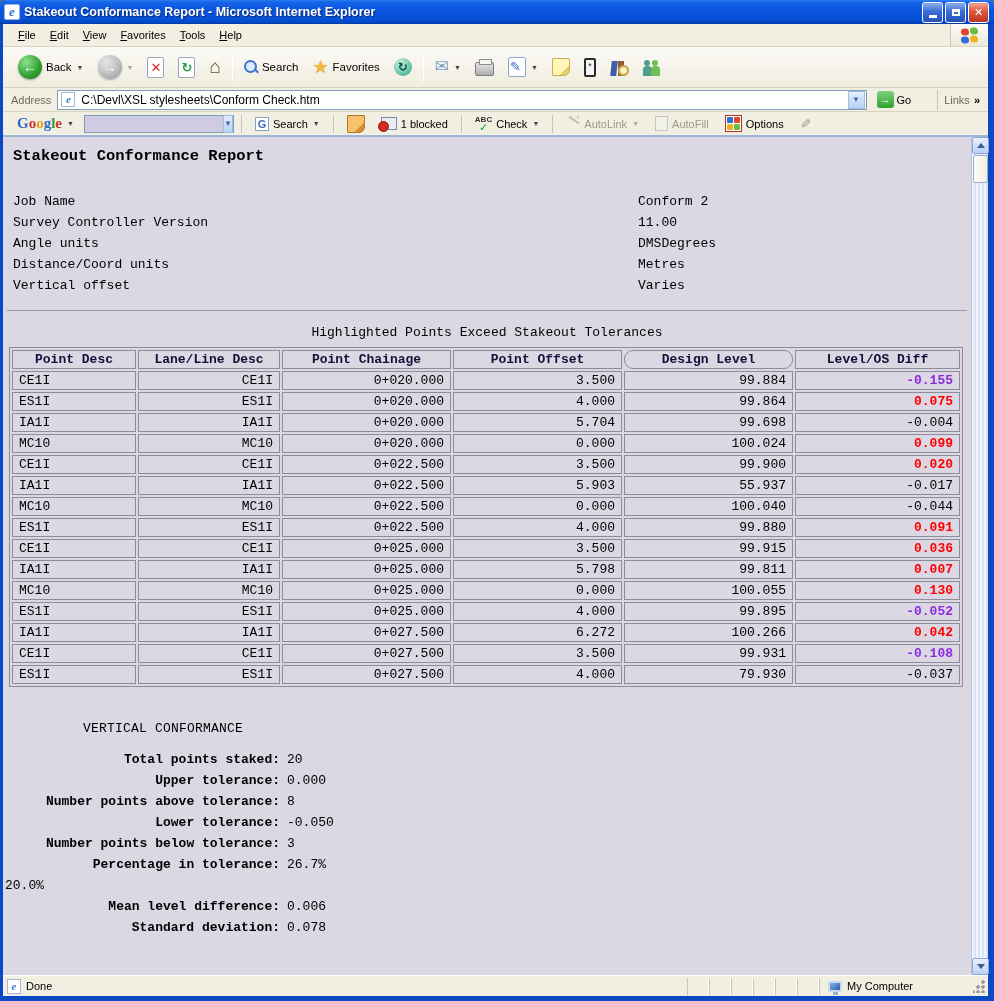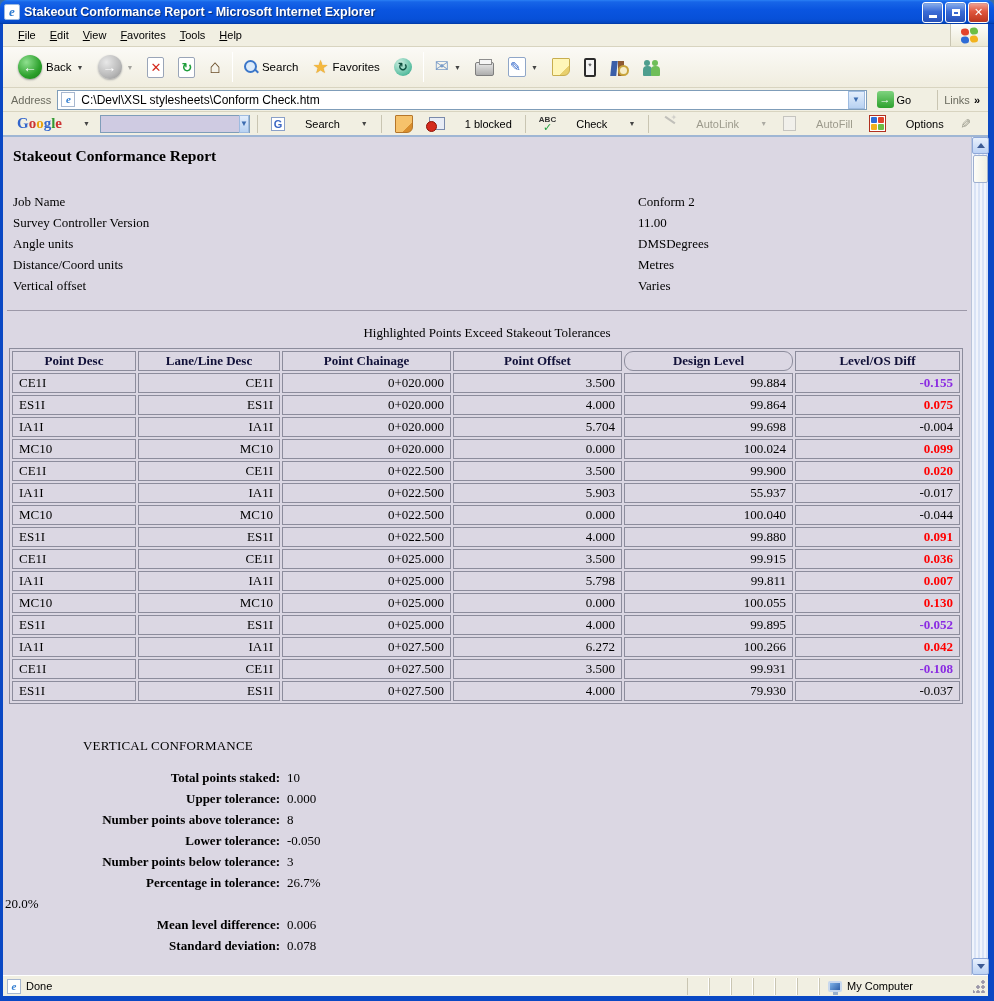--- a/index.html
+++ b/index.html
@@ -76,38 +76,38 @@
   .addr-text{ flex:1; font-size:12px; border:0; outline:0; background:transparent; font-family:inherit;}
   .addr-drop{ width:17px; height:18px; background:linear-gradient(180deg,#E3EEFC,#B8D2F2); border:1px solid #9EBBE0; display:flex; align-items:center; justify-content:center; color:#3C6CB0; font-size:8px;}
   .go-btn{ display:flex; align-items:center; gap:3px; padding:2px 6px; margin-left:4px;}
   .go-ic{ width:17px; height:17px; border-radius:3px; background:linear-gradient(180deg,#7FD37F,#2DA12D); color:#fff; font-weight:bold; text-align:center; line-height:16px;}
   .links{ display:flex; align-items:center; gap:4px; border-left:1px solid #C9C5B2; padding:0 6px; color:#6A6A5E; height:20px; margin-left:20px;}
   .chev2{ color:#000; font-weight:bold;}
   
   .googlebar{ height:25px; display:flex; align-items:center; background:#F1EFE2; border-bottom:2px solid #9FB6D4; padding-left:8px; gap:4px;}
   .glogo{ font:bold 15px "Liberation Serif",serif; letter-spacing:0;}
   .gsearchbox{ width:150px; height:18px; background:#CFCBE2; border:1px solid #7F9DB9; display:flex; align-items:center; justify-content:flex-end;}
-  .gbtn{ display:flex; align-items:center; gap:20px; padding:2px 5px; border:1px solid transparent;}
+  .gbtn{ display:flex; align-items:center; gap:4px; padding:2px 5px; border:1px solid transparent;}
   .gicon-g{ width:14px; height:14px; border:1px solid #8AA0C8; background:#fff; color:#3B66C4; font-weight:bold; font-size:11px; text-align:center; line-height:13px;}
   .gsep{ width:1px; height:18px; background:#C9C5B2; margin:0 3px;}
   .blocked-ic{ position:relative; width:16px; height:13px; background:#E8ECF5; border:1px solid #7A8AAB;}
   .blocked-ic::before{ content:""; position:absolute; left:-4px; bottom:-3px; width:9px; height:9px; border-radius:50%; background:#D42A1E; border:1px solid #8E1408;}
   .abc-ic{ position:relative; font-weight:bold; font-size:8px; line-height:8px; text-align:center; color:#333;}
   .abc-ic::after{ content:"✓"; display:block; color:#1E9E3C; font-size:11px; font-weight:bold; margin-top:-1px;}
   .wand-ic{ width:14px; height:14px; position:relative; opacity:.55;}
   .wand-ic::before{ content:""; position:absolute; left:2px; top:2px; width:12px; height:2px; background:#9A9A9A; transform:rotate(35deg);}
   .wand-ic::after{ content:"✦"; position:absolute; right:-1px; top:-4px; color:#B8B8B8; font-size:8px;}
   .form-ic{ width:13px; height:15px; background:#F2F2F2; border:1px solid #A8A8A8; opacity:.6;}
   .opt-ic{ display:grid; grid-template-columns:6px 6px; grid-template-rows:6px 6px; gap:1px; border:1px solid #B03020; padding:1px; background:#fff;}
   .opt-ic i{ display:block; border-radius:1px;}
   .pen-ic{ font-size:13px; color:#9A9A8C; transform:rotate(90deg); display:inline-block;}
   .gdisabled{ color:#9C9A8C;}
   
   .contentrow{ display:flex; height:838px;}
-  .content{ width:968px; background:#DBD7E3; overflow:hidden; font-family:Liberation Serif, serif; font-size:13px; color:#000; position:relative;}
+  .content{ width:968px; background:#DBD7E3; overflow:hidden; font-family:Liberation Mono, monospace; font-size:13px; color:#000; position:relative;}
   .content h1{ font-size:15.5px; margin:10px 0 26px 10px; font-weight:bold;}
   .info-block{ margin-left:10px;}
   .info-row{ display:flex; height:21px; align-items:center;}
   .info-row .ilabel{ width:625px;}
   .content hr{ border:0; border-top:1px solid #9C98A8; margin:14px 4px 0 4px;}
   .tbl-caption{ text-align:center; margin:14px 0 7px 0; font-size:13px;}
   table.conf{ border-collapse:separate; border-spacing:2px; table-layout:fixed; width:944px; margin-left:6px; border:1px solid #8C8C9C; background:#DBD7E3;}
   table.conf th, table.conf td{ border:1px solid #8C8C9C; padding:1px 6px; font-size:13px; height:19px; overflow:hidden; white-space:nowrap;}
   table.conf th{ font-weight:bold; text-align:center; color:#101038;}
   table.conf td{ text-align:right;}
@@ -474,21 +474,21 @@
                 <td class="diff-in">-0.037</td>
               </tr>
             </tbody>
         </table>
 
         <div class="summary">
           <div class="summary-heading">VERTICAL CONFORMANCE</div>
           <div class="stats">
               <div class="stat-row">
                 <span class="slabel">Total points staked:</span>
-                <span class="svalue">10</span>
+                <span class="svalue">20</span>
               </div>
               <div class="stat-row">
                 <span class="slabel">Upper tolerance:</span>
                 <span class="svalue">0.000</span>
               </div>
               <div class="stat-row">
                 <span class="slabel">Number points above tolerance:</span>
                 <span class="svalue">8</span>
               </div>
               <div class="stat-row">

